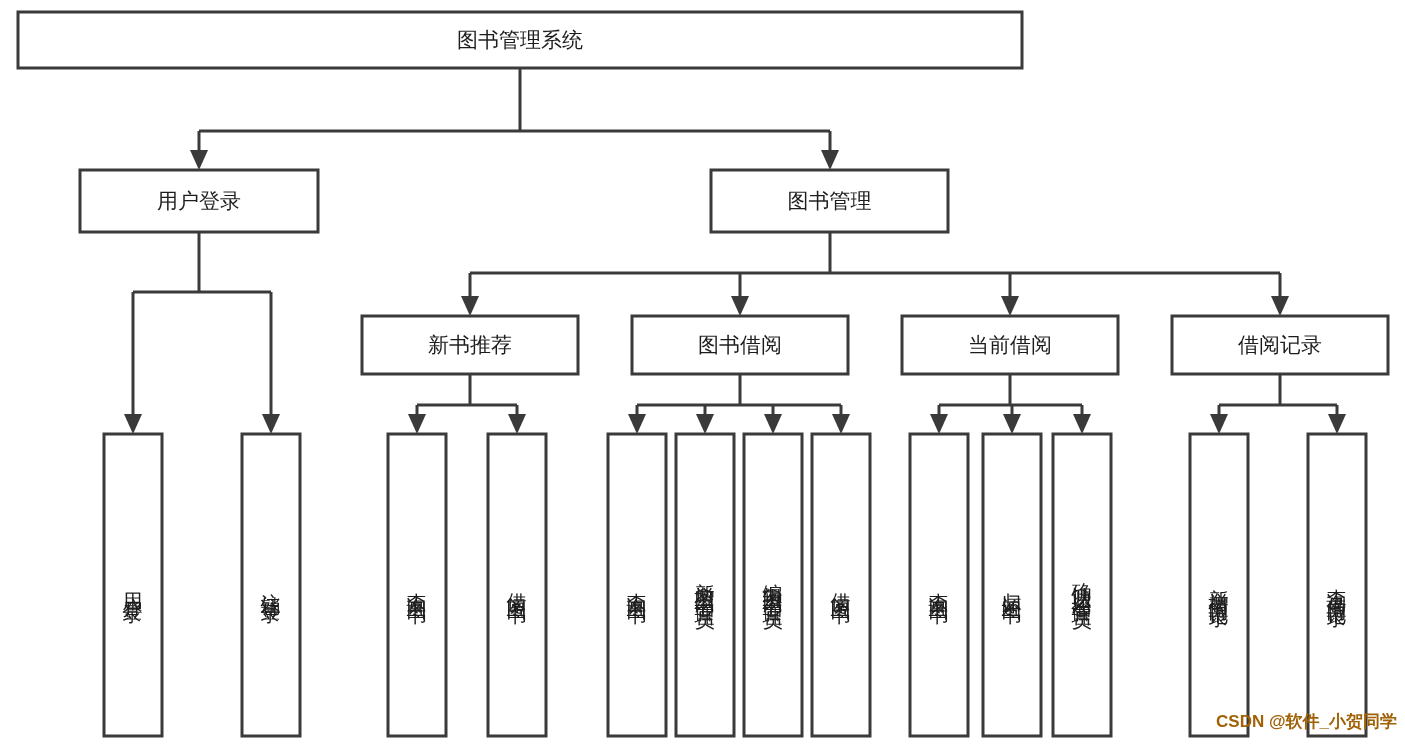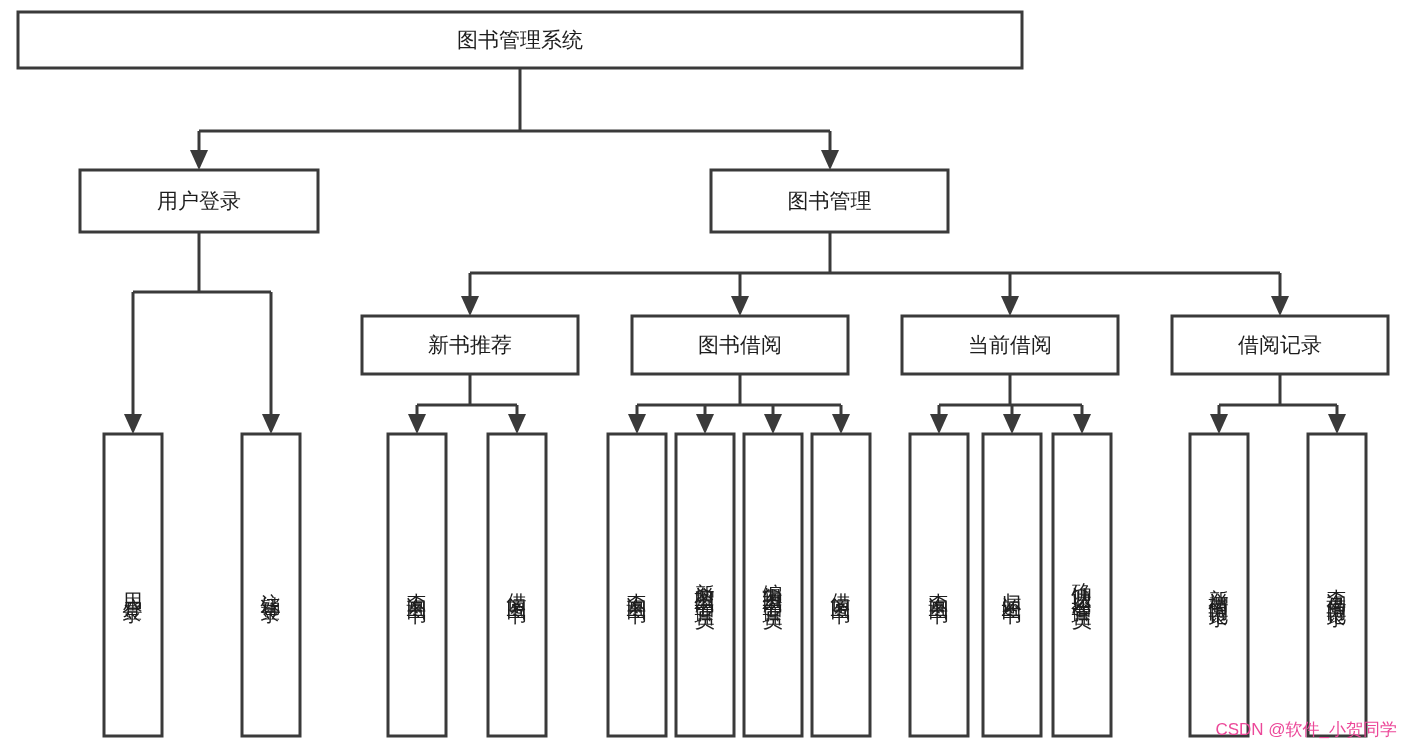--- a/index.html
+++ b/index.html
@@ -15,27 +15,28 @@
   .arrow-head{fill:#3a3a3a;stroke:none;}
   .node-label{
     font-family:"Liberation Sans","DejaVu Sans",sans-serif;
     fill:#1d1d1d;
     text-anchor:middle;
     dominant-baseline:middle;
   }
   .label-h{font-size:21px;}
   .watermark{
     position:absolute;
-    right:8px;bottom:6px;
+    right:8px;bottom:14px;
     font-family:"Liberation Sans","DejaVu Sans",sans-serif;
     font-size:17px;
-    color:#ec4899;
+    color:#a16207;
     white-space:nowrap;
     pointer-events:none;
     user-select:none;
+    font-weight:bold;
   }
 </style>
 </head>
 <body>
 
 <div id="diagram-root">
   <svg id="tree" viewBox="0 0 1405 747" aria-hidden="false">
     <g id="connector-layer">
         <g>
           <path d="M 520 68 L 520 131" class="connector"></path>

